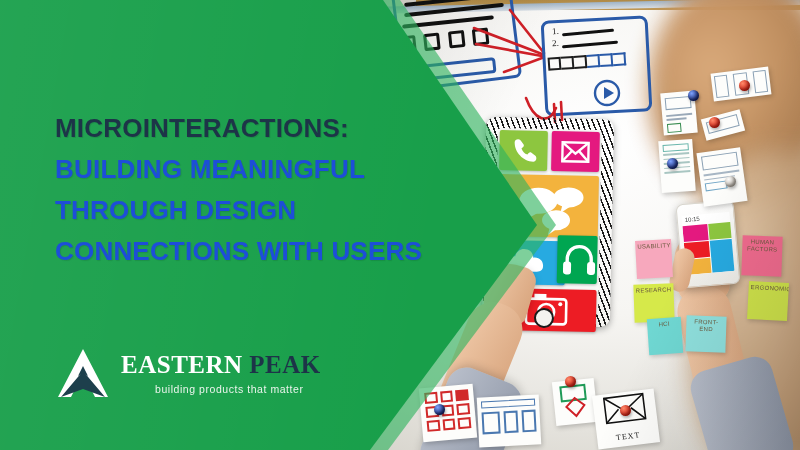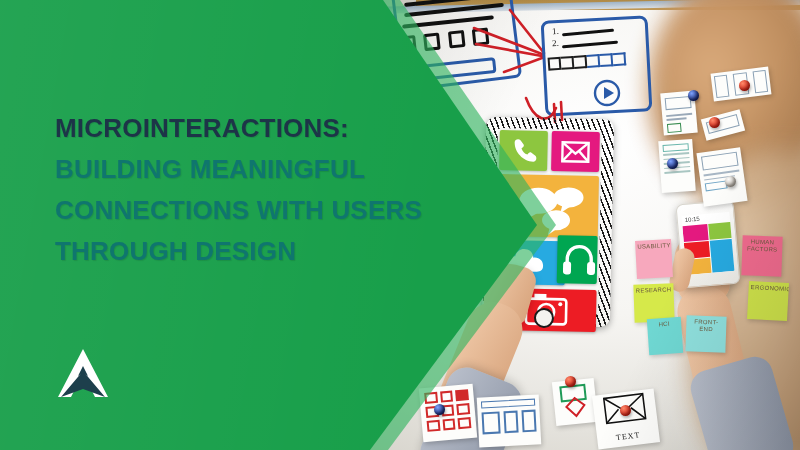--- a/index.html
+++ b/index.html
@@ -133,21 +133,21 @@
     position:absolute; left:55px; top:108px; width:430px;
   }
   .headline .ln{
     font-weight:bold; font-size:26px; line-height:41px;
     letter-spacing:.2px; white-space:nowrap;
   }
   .headline .ln.accent{
     color:#1d3448; text-shadow:1px 1px 0 rgba(0,0,0,.10);
   }
   .headline .ln.white{
-    color:#0f766e; text-shadow:1px 1px 1px rgba(0,0,0,.10);
+    color:#1d4ed8; text-shadow:1px 1px 1px rgba(0,0,0,.10);
   }
 
   
   .logo{ position:absolute; left:55px; top:345px; width:270px; height:62px; }
   .logo .mark{ position:absolute; left:0; top:2px; width:56px; height:52px; }
   .logo .wordmark{
     position:absolute; left:66px; top:6px;
     font-family:"Liberation Serif", serif;
     font-size:25px; font-weight:bold; letter-spacing:.5px; white-space:nowrap;
   }
@@ -371,25 +371,30 @@
     <div class="wb-shade"></div>
   </div>
 
   <div class="green-light"></div>
   <div class="green-main"></div>
   <div class="green-shine"></div>
 
   <div class="headline">
     <div class="ln accent">MICROINTERACTIONS:</div>
     <div class="ln white">BUILDING MEANINGFUL</div>
+    <div class="ln white">THROUGH DESIGN</div>
     <div class="ln white">CONNECTIONS WITH USERS</div>
-    <div class="ln white">THROUGH DESIGN</div>
   </div>
 
   <div class="logo">
     <svg class="mark" viewBox="0 0 56 52">
       <path d="M28 2 L53 50 L40 50 L28 26 L16 50 L3 50 Z" fill="#ffffff"></path>
       <path d="M28 24 L50 50 L28 42 L6 50 Z" fill="#1d3f4c"></path>
       <path d="M28 19 L33 29 L28 26 L23 29 Z" fill="#1d3f4c"></path>
     </svg>
+    <div class="wordmark">
+      <span class="w-east">EASTERN</span>
+      <span class="w-peak">PEAK</span>
+    </div>
+    <div class="tagline">building products that matter</div>
   </div>
 
 </div>
 
 </body></html>

